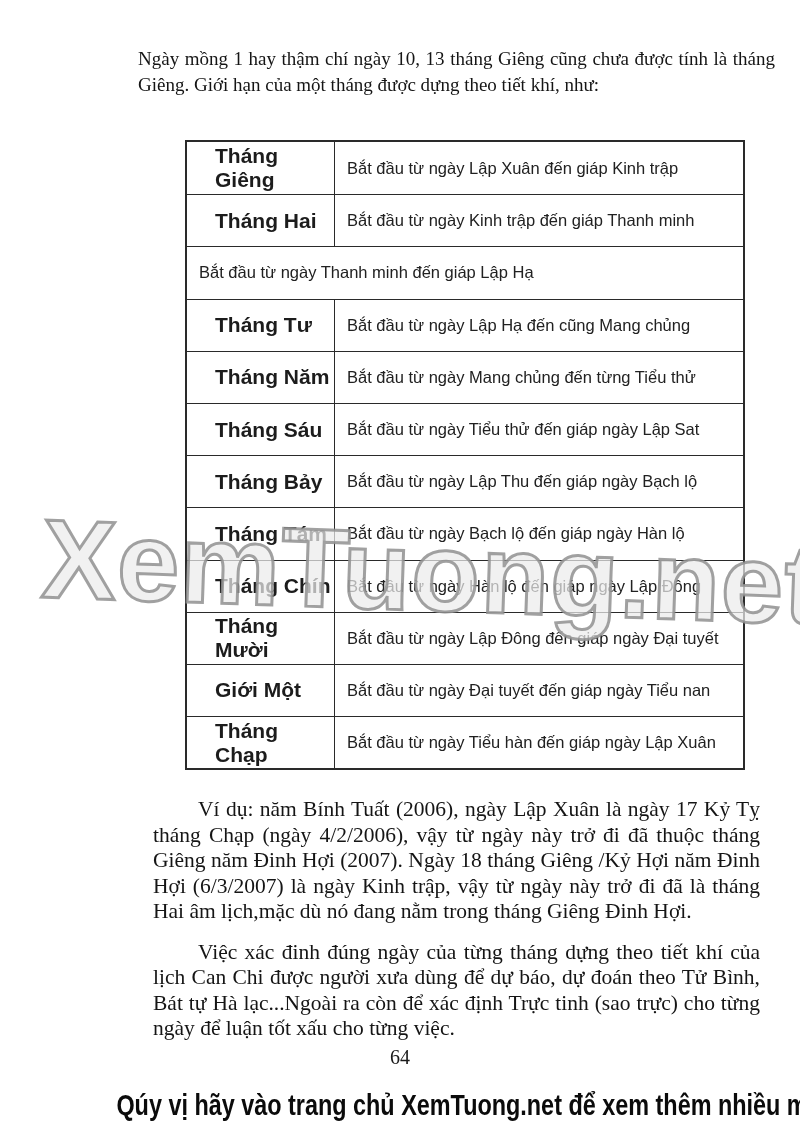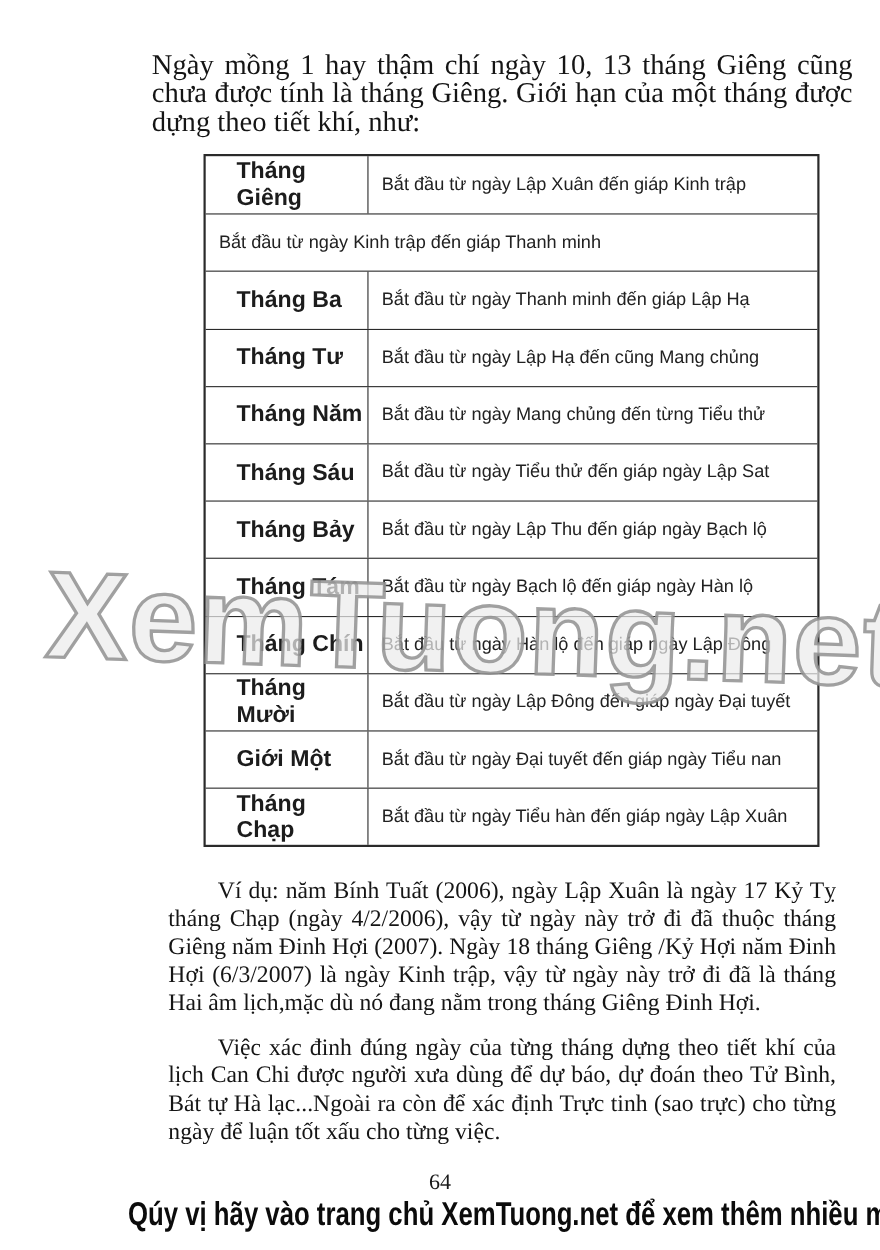--- a/index.html
+++ b/index.html
@@ -10,21 +10,21 @@
     background: #ffffff;
     overflow: hidden;
     font-family: "Liberation Serif", serif;
     color: #151515;
   }
   .intro {
     position: absolute;
     top: 46px;
     left: 138px;
     width: 637px;
-    font-size: 26px;
+    font-size: 19px;
     line-height: 26px;
     text-align: justify;
   }
   .month-table {
     position: absolute;
     top: 140px;
     left: 185px;
     width: 560px;
     border: 2px solid #2a2a2a;
     box-sizing: border-box;
@@ -71,21 +71,20 @@
   }
   .body-text p { margin: 15px; text-indent: 45px; }
   .page-number {
     position: absolute;
     top: 1046px;
     left: 0;
     width: 800px;
     text-align: center;
     font-size: 20px;
     color: #1a1a1a;
-    margin-top: 18px;
   }
   .footer {
     position: absolute;
     top: 1088px;
     left: 0;
     width: 800px;
     text-align: center;
   }
   .footer-inner {
     display: inline-block;
@@ -120,24 +119,24 @@
 <div class="page">
 
   <div class="intro">Ngày mồng 1 hay thậm chí ngày 10, 13 tháng Giêng cũng chưa được tính là tháng Giêng. Giới hạn của một tháng được dựng theo tiết khí, như:</div>
 
   <div class="month-table">
     <div class="trow">
       <div class="cell-month">Tháng Giêng</div>
       <div class="cell-range">Bắt đầu từ ngày Lập Xuân đến giáp Kinh trập</div>
     </div>
     <div class="trow">
+      <div class="cell-month">Tháng Hai</div>
       <div class="cell-range">Bắt đầu từ ngày Kinh trập đến giáp Thanh minh</div>
     </div>
     <div class="trow">
-      <div class="cell-month">Tháng Ba</div>
       <div class="cell-range">Bắt đầu từ ngày Thanh minh đến giáp Lập Hạ</div>
     </div>
     <div class="trow">
       <div class="cell-month">Tháng Tư</div>
       <div class="cell-range">Bắt đầu từ ngày Lập Hạ đến cũng Mang chủng</div>
     </div>
     <div class="trow">
       <div class="cell-month">Tháng Năm</div>
       <div class="cell-range">Bắt đầu từ ngày Mang chủng đến từng Tiểu thử</div>
     </div>

